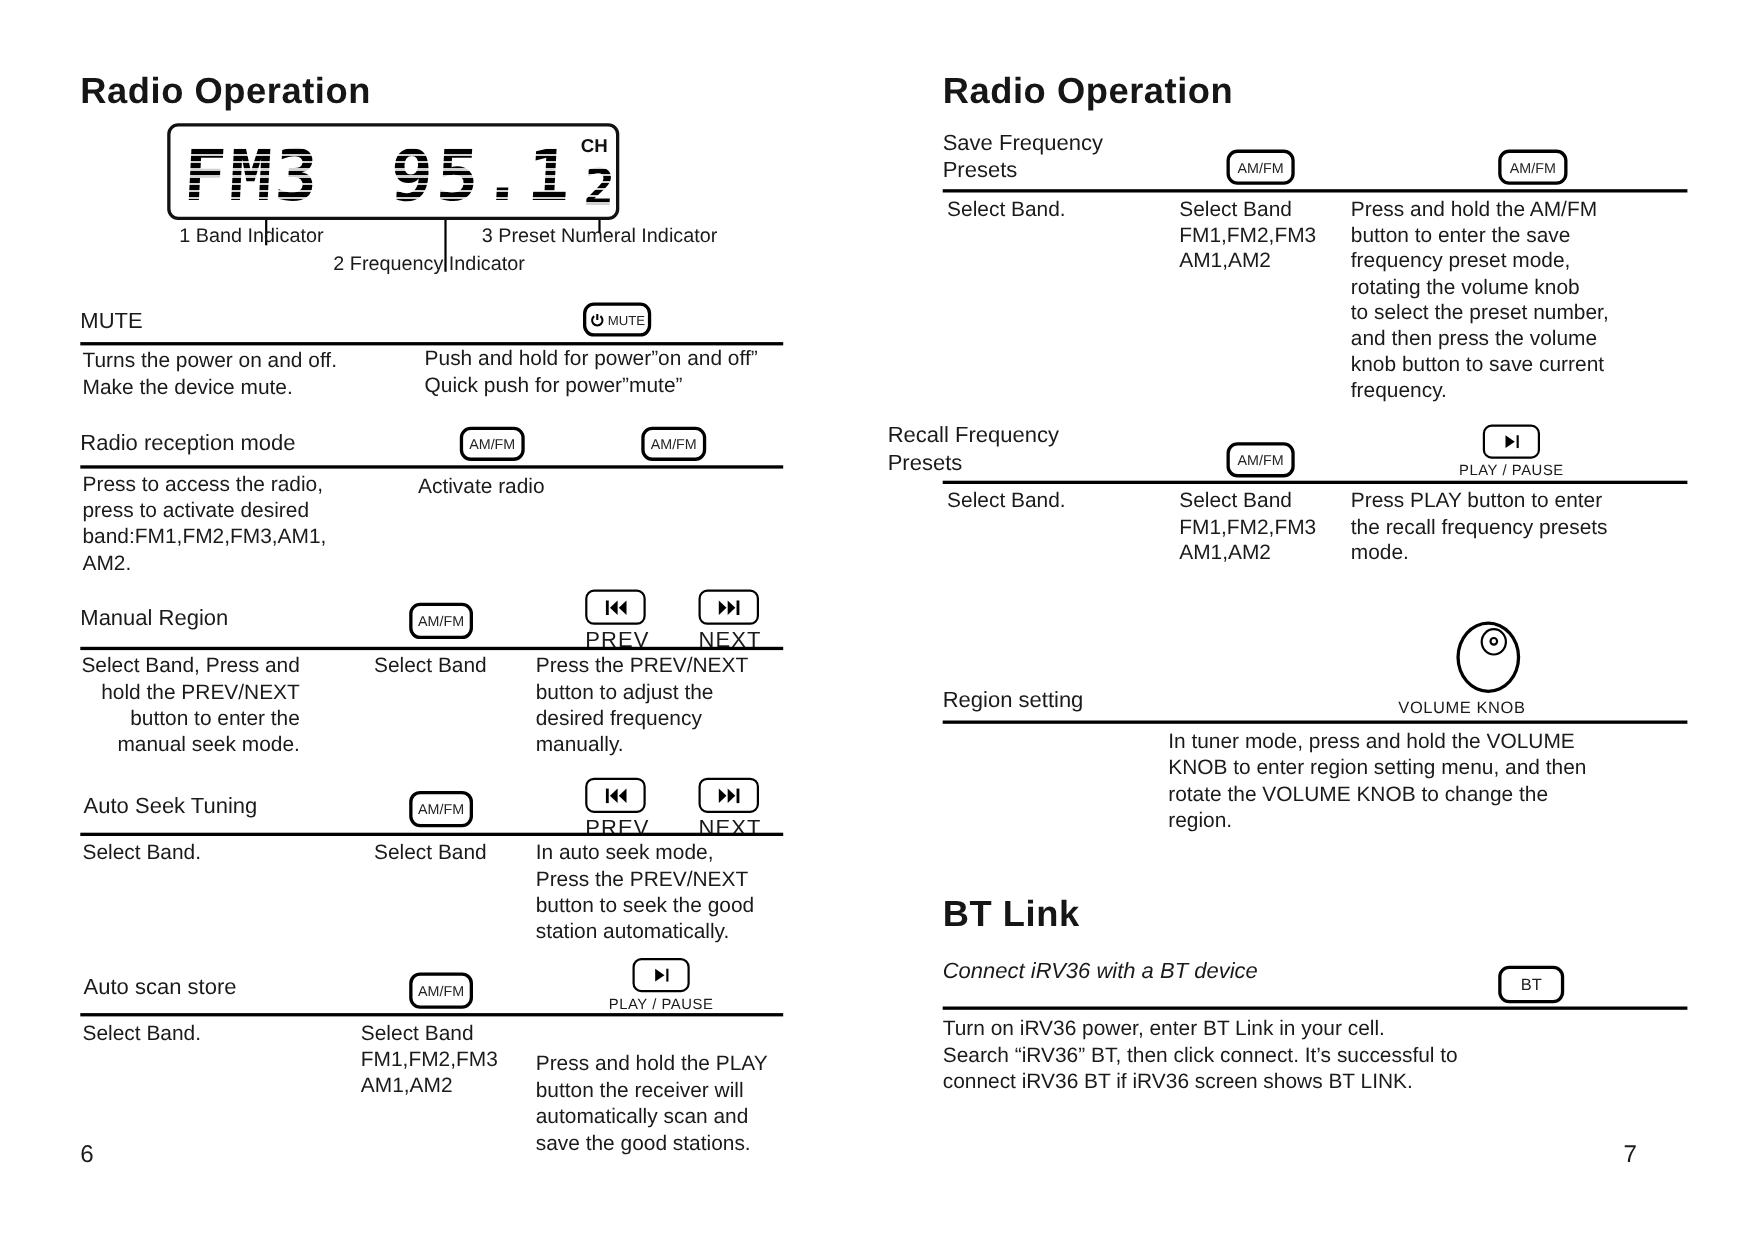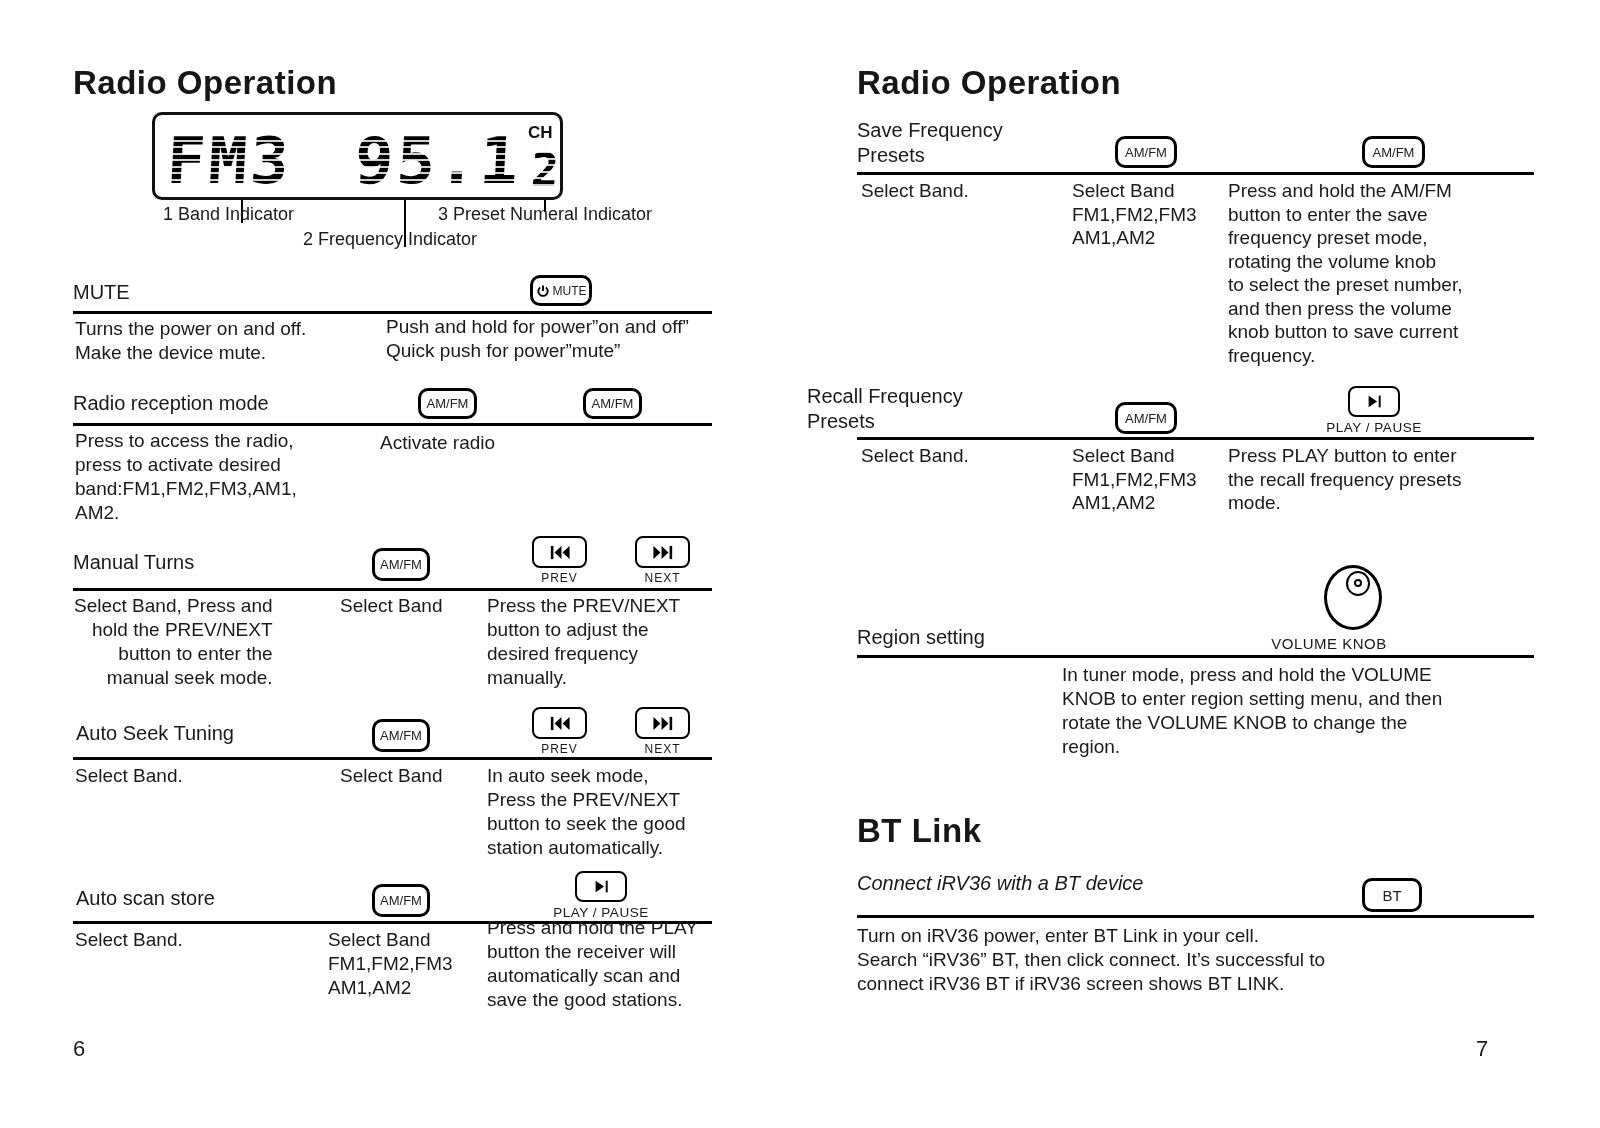--- a/index.html
+++ b/index.html
@@ -12,21 +12,21 @@
   .sech{font-size:20px;color:#1a1a1a;}
   .bodytxt{font-size:19px;line-height:24px;white-space:pre-line;color:#1a1a1a;}
   .tight{line-height:23.5px;}
   .rule{height:2.5px;background:#000;}
   .btn{
     border:3px solid #000;border-radius:10px;background:#fff;
     display:flex;align-items:center;justify-content:center;gap:3px;box-sizing:border-box;
   }
   .btn-sm{border-width:2.5px;border-radius:8px;}
   .btn-face{font-size:13px;color:#222;}
-  .ctl-label{font-size:12px;letter-spacing:1px;color:#1a1a1a;text-align:center;white-space:nowrap;}
+  .ctl-label{font-size:20px;letter-spacing:1px;color:#1a1a1a;text-align:center;white-space:nowrap;}
   .center{text-align:left;}
   .lcd-panel{border:3px solid #111;border-radius:10px;background:#fff;box-sizing:border-box;}
   .seg{
     font-family:"DejaVu Sans Mono", monospace;font-weight:bold;color:#000;
     letter-spacing:3px;transform:skewX(-3deg);
     -webkit-mask-image:repeating-linear-gradient(to bottom,#000 0 4.5px,rgba(0,0,0,0.18) 4.5px 6.5px);
     mask-image:repeating-linear-gradient(to bottom,#000 0 4.5px,rgba(0,0,0,0.18) 4.5px 6.5px);
     white-space:nowrap;
   }
   .callout{width:2px;background:#000;}
@@ -76,21 +76,21 @@
 <div class="abs btn" style="left:583px;top:388px;width:59px;height:31px;">
   <span class="btn-face">AM/FM</span>
 </div>
 <div class="abs rule" style="left:73px;top:423px;width:639px;"></div>
 <div class="abs bodytxt" style="left:75px;top:429px;">Press to access the radio,
 press to activate desired
 band:FM1,FM2,FM3,AM1,
 AM2.</div>
 <div class="abs bodytxt" style="left:380px;top:431px;">Activate radio</div>
 
-<div class="abs sech" style="left:73px;top:551px;">Manual Turns</div>
+<div class="abs sech" style="left:73px;top:551px;">Manual Region</div>
 <div class="abs btn" style="left:372px;top:548px;width:58px;height:33px;">
   <span class="btn-face">AM/FM</span>
 </div>
 <div class="abs btn btn-sm" style="left:532px;top:536px;width:55px;height:32px;">
   <span>
     <svg width="22" height="15" viewBox="0 0 30 20">
         <rect x="2.5" y="1" width="3.5" height="18" fill="#000"></rect>
         <path d="M17 1 L7.5 10 L17 19 Z" fill="#000"></path>
         <path d="M28 1 L18.5 10 L28 19 Z" fill="#000"></path>
       </svg>
@@ -161,21 +161,21 @@
         <rect x="17.5" y="1" width="3" height="18" fill="#000"></rect>
       </svg>
   </span>
 </div>
 <div class="abs ctl-label" style="left:546px;top:905px;width:110px;letter-spacing:.5px;font-size:13.5px;">PLAY / PAUSE</div>
 <div class="abs rule" style="left:73px;top:921px;width:639px;"></div>
 <div class="abs bodytxt" style="left:75px;top:928px;">Select Band.</div>
 <div class="abs bodytxt center" style="left:328px;top:928px;width:136px;">Select Band
 FM1,FM2,FM3
 AM1,AM2</div>
-<div class="abs bodytxt" style="left:487px;top:916px;">Press and hold the PLAY
+<div class="abs bodytxt" style="left:487px;top:956px;">Press and hold the PLAY
 button the receiver will
 automatically scan and
 save the good stations.</div>
 
 <div class="abs pagenum" style="left:73px;top:1036px;">6</div>
 
 <div class="abs h1" style="left:857px;top:64px;">Radio Operation</div>
 
 <div class="abs sech center" style="left:857px;top:118px;width:172px;white-space:pre-line;line-height:25px;">Save Frequency
 Presets</div>

